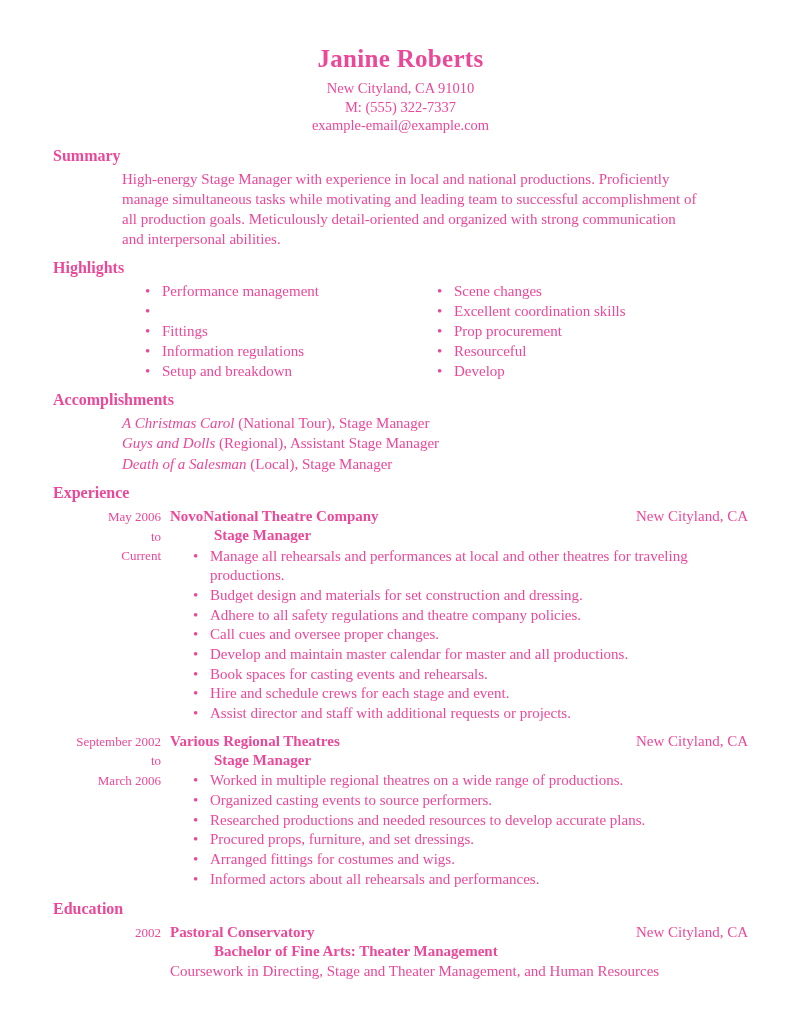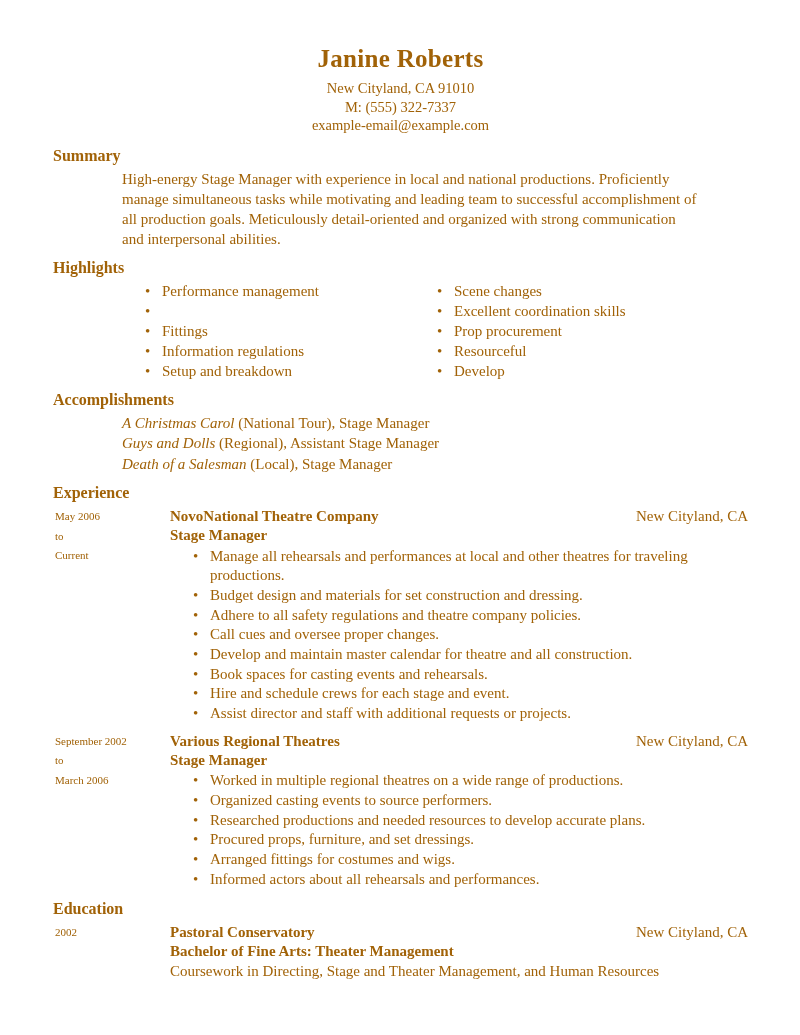--- a/index.html
+++ b/index.html
@@ -2,21 +2,21 @@
 <html><head>
 <meta charset="utf-8">
 <style>
   * { margin: 0; padding: 0; box-sizing: border-box; }
   html, body { background: #ffffff; }
   .page {
     width: 800px;
     height: 1035px;
     background: #ffffff;
     font-family: "Liberation Serif", serif;
-    color: #a16207;
+    color: #ec4899;
     padding: 44px 52px 0 53px;
     position: relative;
     overflow: hidden;
   }
   
   .header { text-align: center; margin-bottom: 11px; }
   .name { font-size: 25px; font-weight: 700; line-height: 30px; margin-bottom: 5px; letter-spacing: 0.3px; }
   .contact-line { font-size: 14.5px; line-height: 18.5px; }
   
   section { margin-bottom: 9px; }
@@ -28,25 +28,25 @@
   .hl-col-left { width: 292px; }
   .hl-col-right { flex: 1; }
   .bullet { display: flex; padding-left: 23px; }
   .dot { width: 17px; flex: none; }
   .btext { flex: 1; }
   
   .acc-line { font-size: 15px; line-height: 20.5px; }
   .italic { font-style: italic; }
   
   .entry { margin-left: 117px; position: relative; font-size: 15px; margin-bottom: 7px; }
-  .dates { position: absolute; left: -115px; top: 1px; width: 106px; text-align: left; font-size: 11px; line-height: 19.5px; }
+  .dates { position: absolute; left: -115px; top: 1px; width: 106px; text-align: right; font-size: 13px; line-height: 19.5px; }
   .row1 { display: flex; line-height: 20px; }
   .company { font-weight: 700; flex: 1; }
   .loc { font-weight: 400; }
-  .jtitle { font-weight: 700; line-height: 19.5px; }
+  .jtitle { font-weight: 700; line-height: 19.5px; margin-left: 44px; }
   .job-bullets { margin-top: 1px; }
   .job-bullets .bullet { line-height: 19.7px; }
   .coursework { line-height: 20.5px; }
 </style>
 </head>
 <body>
 
 <div class="page">
 
   <header class="header">
@@ -147,21 +147,21 @@
         <div class="bullet">
             <span class="dot">•</span>
             <span class="btext">Adhere to all safety regulations and theatre company policies.</span>
           </div>
         <div class="bullet">
             <span class="dot">•</span>
             <span class="btext">Call cues and oversee proper changes.</span>
           </div>
         <div class="bullet">
             <span class="dot">•</span>
-            <span class="btext">Develop and maintain master calendar for theatre and all construction.</span>
+            <span class="btext">Develop and maintain master calendar for master and all productions.</span>
           </div>
         <div class="bullet">
             <span class="dot">•</span>
             <span class="btext">Book spaces for casting events and rehearsals.</span>
           </div>
         <div class="bullet">
             <span class="dot">•</span>
             <span class="btext">Hire and schedule crews for each stage and event.</span>
           </div>
         <div class="bullet">

